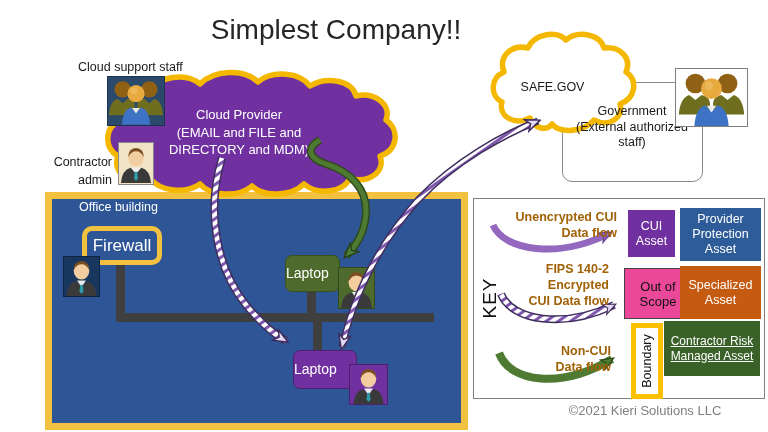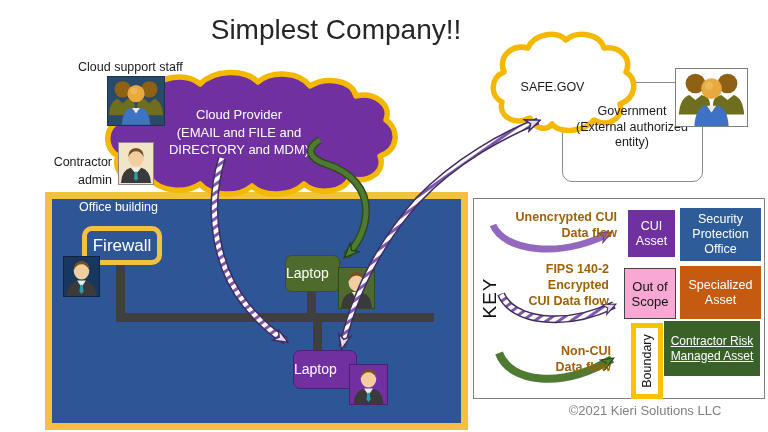--- a/index.html
+++ b/index.html
@@ -27,21 +27,21 @@
   
   .icon-frame{overflow:hidden;}
   
   #key-panel{left:473px;top:198px;width:290px;height:199px;background:#fff;border:1.5px solid #7F7F7F;}
   #key-heading{left:-14px;top:88px;width:60px;text-align:center;transform:rotate(-90deg);
                font-size:19px;color:#111;letter-spacing:1px;}
   .key-text{font-size:12.5px;color:#a16207;line-height:16px;text-align:right;font-weight:bold;}
   .key-box{color:#fff;font-size:12.5px;line-height:15px;display:flex;align-items:center;justify-content:center;text-align:center;}
   #cui-box{left:154px;top:11px;width:47px;height:47px;background:#7030A0;}
   #sec-box{left:206px;top:9px;width:81px;height:53px;background:#2E5C99;}
-  #oos-box{left:150px;top:69px;width:50px;height:49px;background:#f9a8d4;border:1.5px solid #444;color:#111;font-size:13px;}
+  #oos-box{left:150px;top:69px;width:50px;height:49px;background:#ec4899;border:1.5px solid #444;color:#111;font-size:13px;padding-left:8px;}
   #spec-box{left:206px;top:67px;width:81px;height:53px;background:#C55A11;}
   #bound-box{left:157px;top:124px;width:22px;height:66px;border:5px solid #FFC000;background:#fff;}
   #bound-box span{position:absolute;left:-27px;top:26px;width:76px;text-align:center;transform:rotate(-90deg);
                   font-size:12.5px;color:#111;}
   #crm-box{left:190px;top:122px;width:96px;height:55px;background:#3A6128;font-size:12px;text-decoration:underline;}
   #copyright{left:520px;top:403px;width:250px;text-align:center;font-size:13px;color:#7F7F7F;}
 </style>
 </head>
 <body>
 
@@ -95,21 +95,21 @@
 
   <div class="abs" id="cloud-provider-text">
     <div>Cloud Provider</div>
     <div>(EMAIL and FILE and</div>
     <div>DIRECTORY and MDM)</div>
   </div>
   <div class="abs" id="safegov-text">SAFE.GOV</div>
   <div class="abs" id="gov-text">
     <div>Government</div>
     <div>(External authorized</div>
-    <div>entity)</div>
+    <div>staff)</div>
   </div>
 
   <div class="abs icon-frame" style="left:107px;top:76px;width:56px;height:48px;background:#2B4A6B;border:1px solid #1c3least;border:1px solid #1c3350;">
     <svg width="56" height="48" viewBox="0 0 65 55">
         <use href="#group-glyph"></use>
       </svg>
   </div>
   <div class="abs icon-frame" style="left:118px;top:142px;width:34px;height:41px;background:#F1E4C7;border:1px solid #888;">
     <svg width="34" height="41" viewBox="0 0 35 40">
         <use href="#person-glyph"></use>
@@ -196,21 +196,21 @@
         <path d="M27,95 C38,122 90,130 140,106" fill="none" stroke="url(#stripeK)" stroke-width="5" marker-end="url(#khStripe)"></path>
       </g>
       <path d="M25,154 C36,184 88,190 138,160" fill="none" stroke="#4E7B31" stroke-width="8" marker-end="url(#khGreen)"></path>
     </svg>
     <div class="abs" id="key-heading">KEY</div>
     <div class="abs key-text" style="left:25px;top:10px;width:118px;">
       <div>Unencrypted CUI</div>
       <div>Data flow</div>
     </div>
     <div class="abs key-box" id="cui-box">CUI Asset</div>
-    <div class="abs key-box" id="sec-box">Security Protection Office</div>
+    <div class="abs key-box" id="sec-box">Provider Protection Asset</div>
     <div class="abs key-text" style="left:30px;top:62px;width:105px;">
       <div>FIPS 140-2</div>
       <div>Encrypted</div>
       <div>CUI Data flow</div>
     </div>
     <div class="abs key-box" id="oos-box">Out of Scope</div>
     <div class="abs key-box" id="spec-box">Specialized Asset</div>
     <div class="abs key-text" style="left:47px;top:144px;width:90px;">
       <div>Non-CUI</div>
       <div>Data flow</div>

